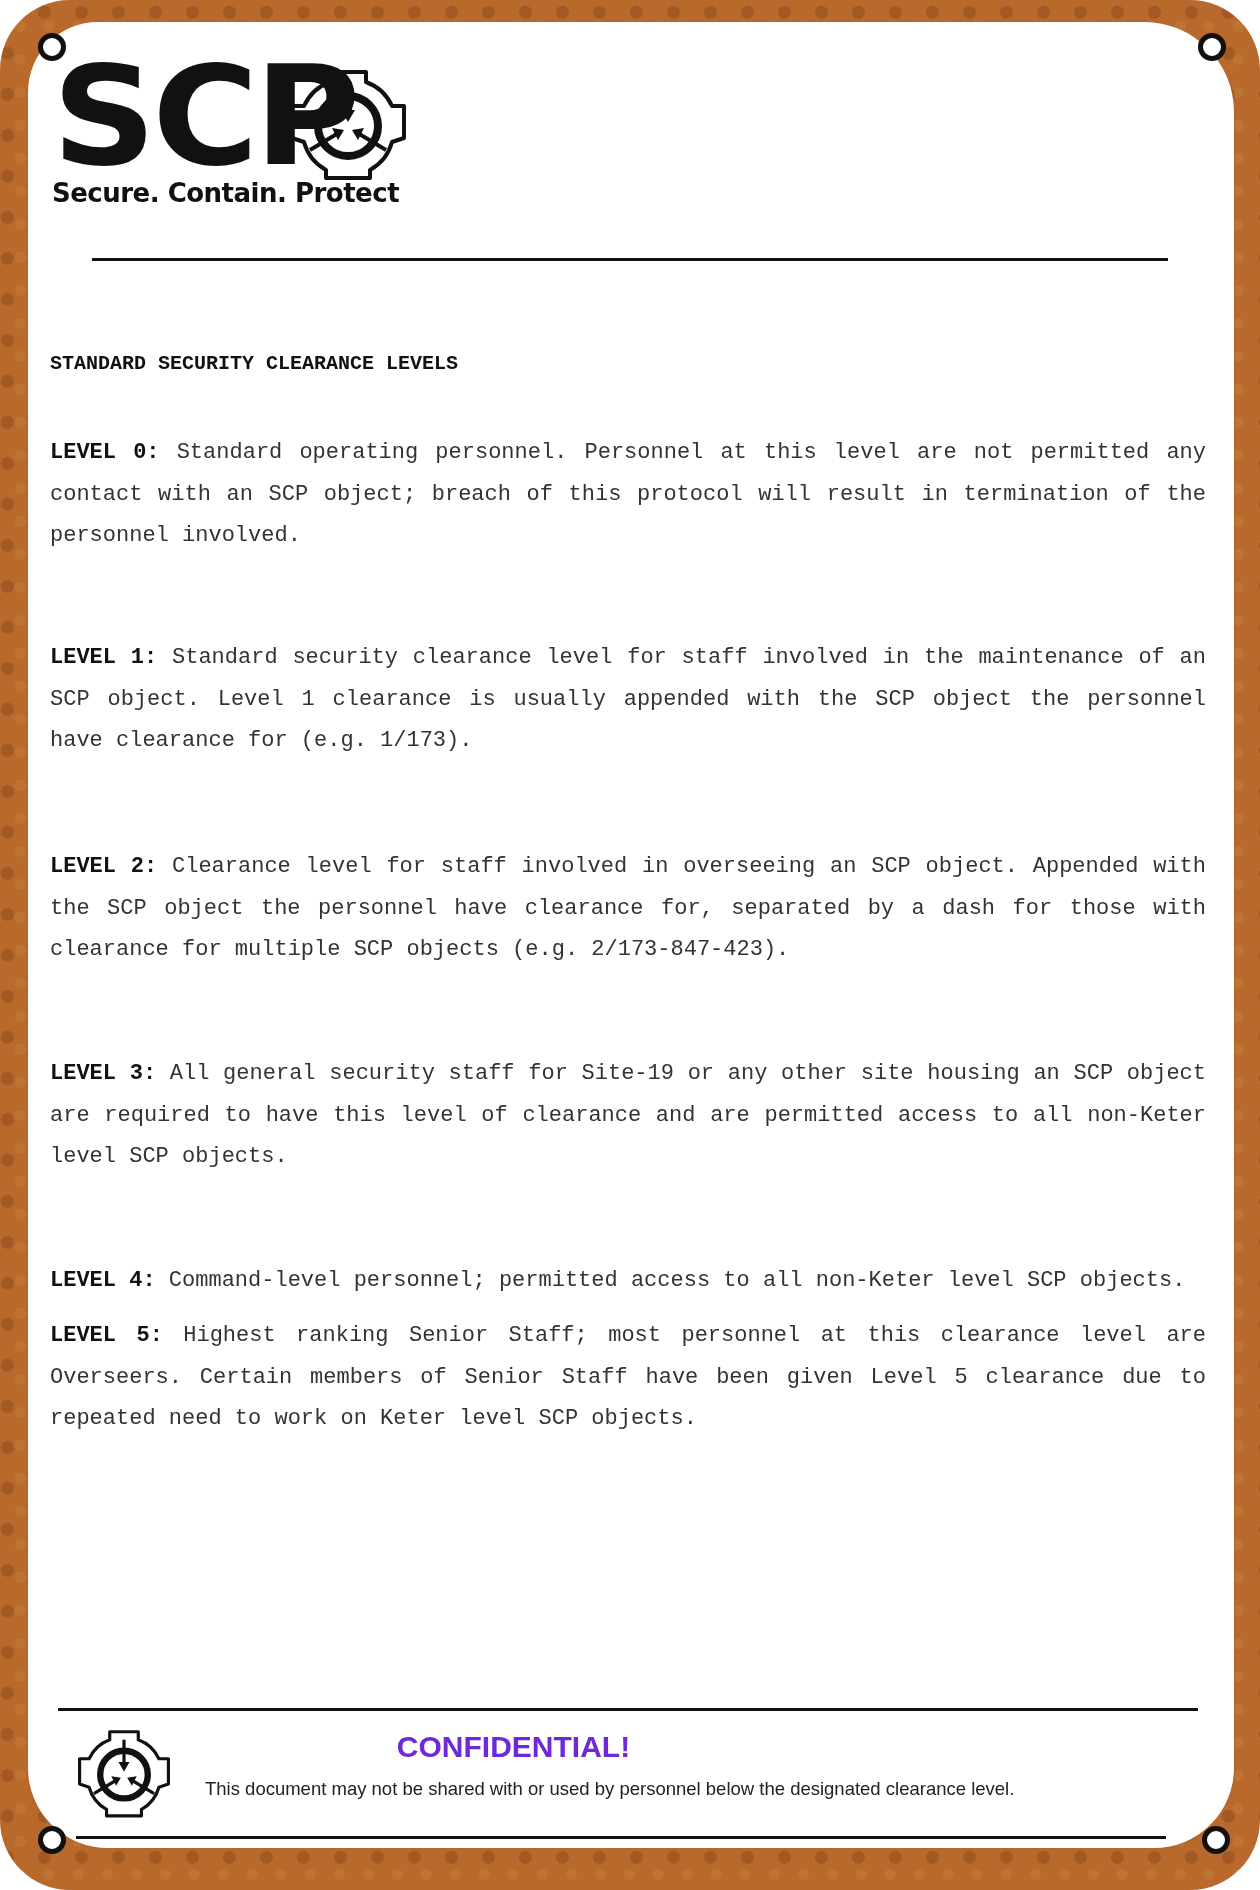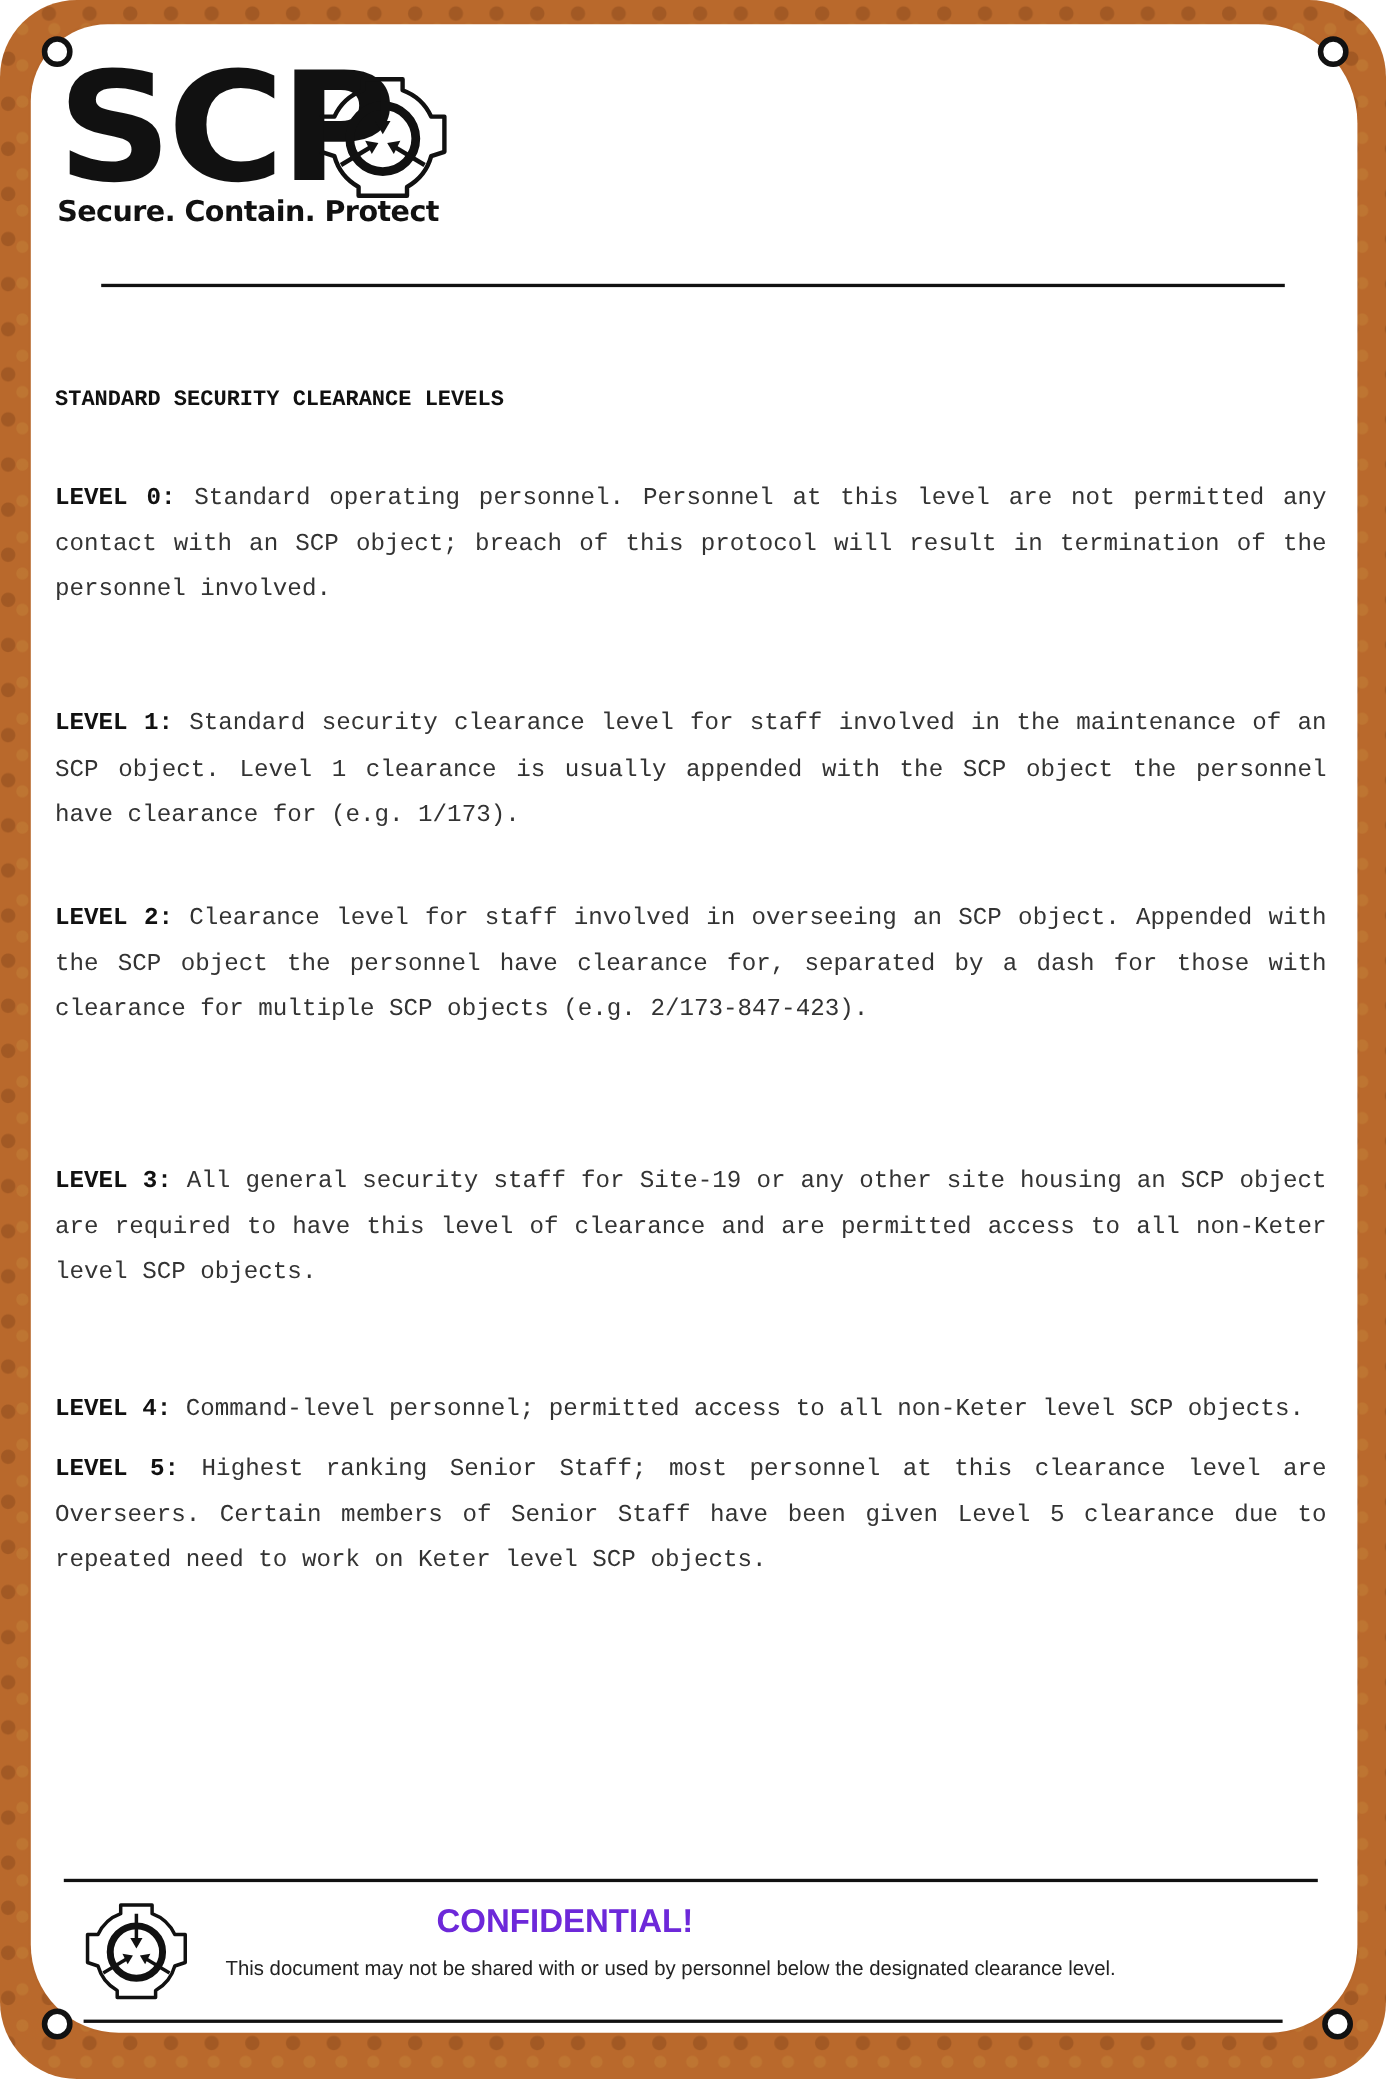--- a/index.html
+++ b/index.html
@@ -52,21 +52,21 @@
 <div class="tagline">Secure. Contain. Protect</div>
 
 <div class="rule" style="left:92px;top:258px;width:1076px;"></div>
 
 <div class="heading">STANDARD SECURITY CLEARANCE LEVELS</div>
 
 <div class="para" style="top:432px;"><span class="lbl">LEVEL 0:</span><span> Standard operating personnel. Personnel at this level are not permitted any contact with an SCP object; breach of this protocol will result in termination of the personnel involved.</span></div>
 
 <div class="para" style="top:601px;margin-top:36px;"><span class="lbl">LEVEL 1:</span><span> Standard security clearance level for staff involved in the maintenance of an SCP object. Level 1 clearance is usually appended with the SCP object the personnel have clearance for (e.g. 1/173).</span></div>
 
-<div class="para" style="top:814px;"><span class="lbl">LEVEL 2:</span><span> Clearance level for staff involved in overseeing an SCP object. Appended with the SCP object the personnel have clearance for, separated by a dash for those with clearance for multiple SCP objects (e.g. 2/173-847-423).</span></div>
+<div class="para" style="top:846px;"><span class="lbl">LEVEL 2:</span><span> Clearance level for staff involved in overseeing an SCP object. Appended with the SCP object the personnel have clearance for, separated by a dash for those with clearance for multiple SCP objects (e.g. 2/173-847-423).</span></div>
 
 <div class="para" style="top:1053px;"><span class="lbl">LEVEL 3:</span><span> All general security staff for Site-19 or any other site housing an SCP object are required to have this level of clearance and are permitted access to all non-Keter level SCP objects.</span></div>
 
 <div class="para" style="top:1260px;"><span class="lbl">LEVEL 4:</span><span> Command-level personnel; permitted access to all non-Keter level SCP objects.</span></div>
 
 <div class="para" style="top:1315px;"><span class="lbl">LEVEL 5:</span><span> Highest ranking Senior Staff; most personnel at this clearance level are Overseers. Certain members of Senior Staff have been given Level 5 clearance due to repeated need to work on Keter level SCP objects.</span></div>
 
 <div class="rule" style="left:58px;top:1708px;width:1140px;"></div>
 
 <svg class="emblem-sm" viewBox="0 0 120 116">

